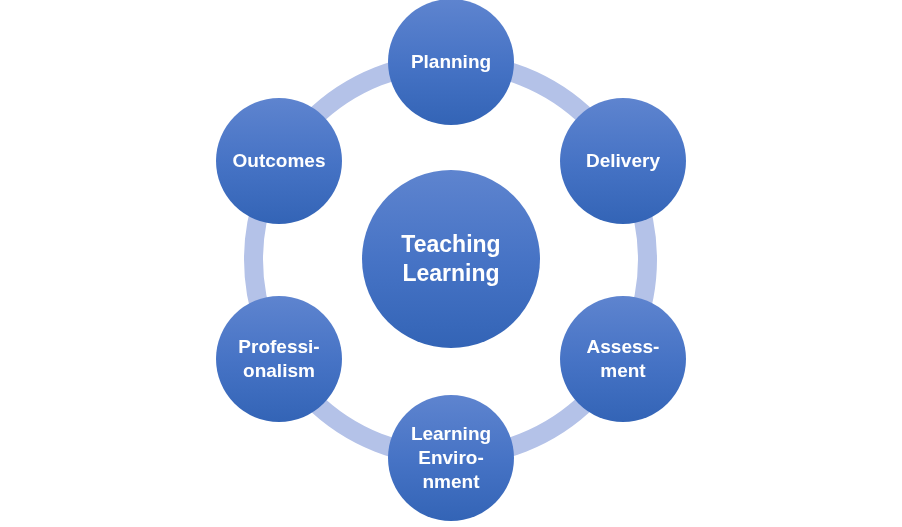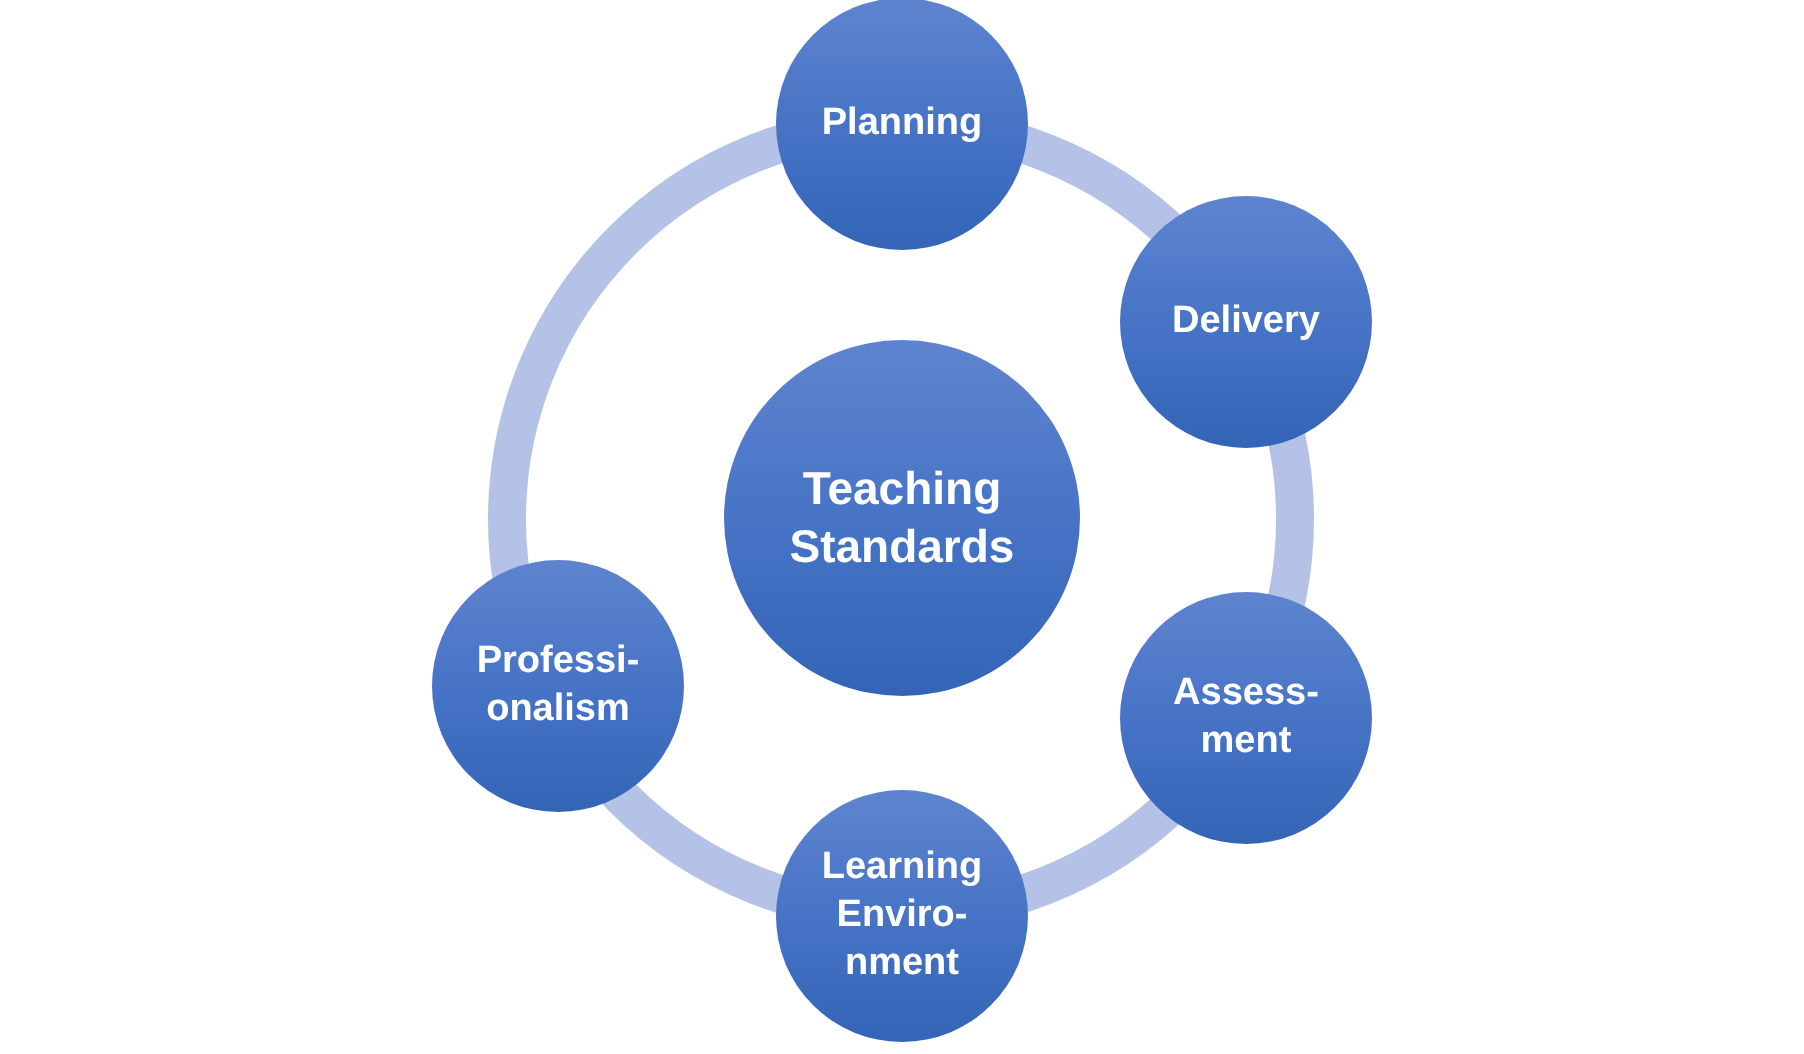--- a/index.html
+++ b/index.html
@@ -48,21 +48,21 @@
   .center-node {
     width: 178px;
     height: 178px;
     font-size: 23px;
     line-height: 1.26;
   }
   .node-planning        { left: 388px; top: -1px;  }
   .node-delivery        { left: 560px; top: 98px;  }
   .node-assessment      { left: 560px; top: 296px; }
   .node-learning        { left: 388px; top: 395px; }
-  .node-professionalism { left: 216px; top: 280px; }
+  .node-professionalism { left: 216px; top: 296px; }
   .node-outcomes        { left: 216px; top: 98px;  }
   .node-center          { left: 362px; top: 170px; }
 </style>
 </head>
 <body>
 
 <div class="canvas">
 
   <div class="ring"></div>
 
@@ -83,19 +83,22 @@
   <div class="node satellite node-assessment">
     <span>Assess-
 ment</span>
   </div>
 
   <div class="node satellite node-professionalism">
     <span>Professi-
 onalism</span>
   </div>
 
+  <div class="node satellite node-outcomes">
+    <span>Outcomes</span>
+  </div>
 
   <div class="node center-node node-center">
     <span>Teaching
-Standards</span>
+Learning</span>
   </div>
 
 </div>
 
 </body></html>

